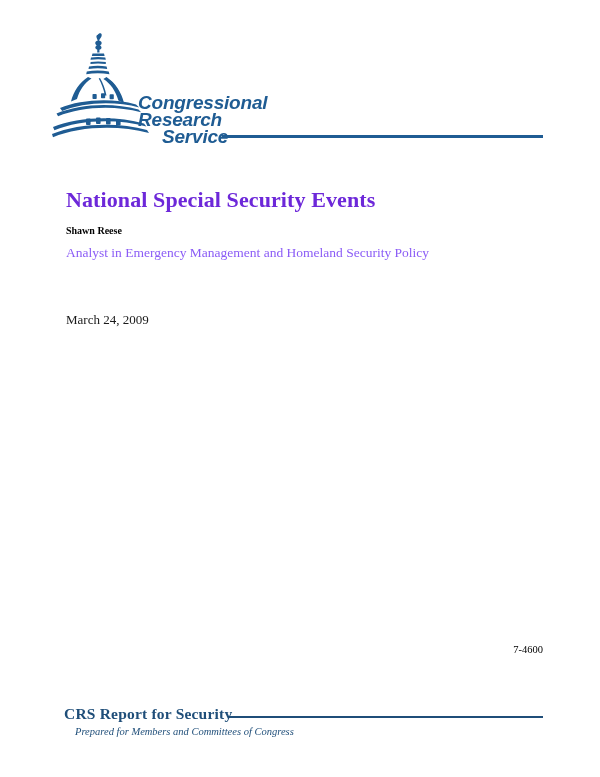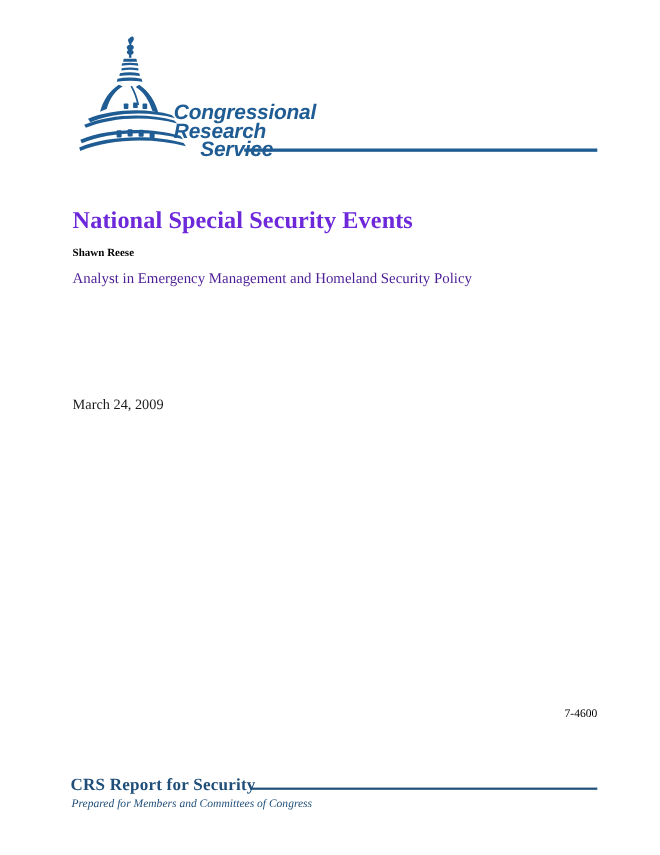--- a/index.html
+++ b/index.html
@@ -18,21 +18,21 @@
 
   .page {
     position: absolute;
     inset: 0;
     background: #ffffff;
   }
 
   
   .masthead {
     position: absolute;
-    left: 70px;
+    left: 50px;
     top: 32px;
     width: 490px;
     height: 112px;
   }
   .logo-mark {
     position: absolute;
     left: 0;
     top: 0;
     width: 130px;
     height: 112px;
@@ -90,31 +90,30 @@
     color: #000000;
   }
   .author-role {
     position: absolute;
     left: 66px;
     top: 244px;
     font-family: "Liberation Serif", serif;
     font-weight: normal;
     font-size: 13.5px;
     line-height: 17px;
-    color: #4c1d95;
+    color: #8b5cf6;
   }
   .doc-date {
     position: absolute;
     left: 66px;
     top: 311px;
     font-family: "Liberation Serif", serif;
     font-size: 13px;
     line-height: 17px;
     color: #1a1a1a;
-    margin-top: 48px;
   }
 
   
   .contact-block {
     position: absolute;
     right: 57px;
     top: 643px;
     width: 260px;
     text-align: right;
     font-family: "Liberation Serif", serif;
@@ -155,21 +154,21 @@
   .crs-banner-rule {
     position: absolute;
     left: 164px;
     top: 11px;
     width: 315px;
     height: 2px;
     background: #1F4E79;
   }
   .crs-banner-tagline {
     position: absolute;
-    left: 1px;
+    left: 11px;
     top: 20px;
     font-family: "Liberation Serif", serif;
     font-style: italic;
     font-size: 10.5px;
     line-height: 14px;
     color: #1F4E79;
     white-space: nowrap;
   }
 </style>
 </head>

